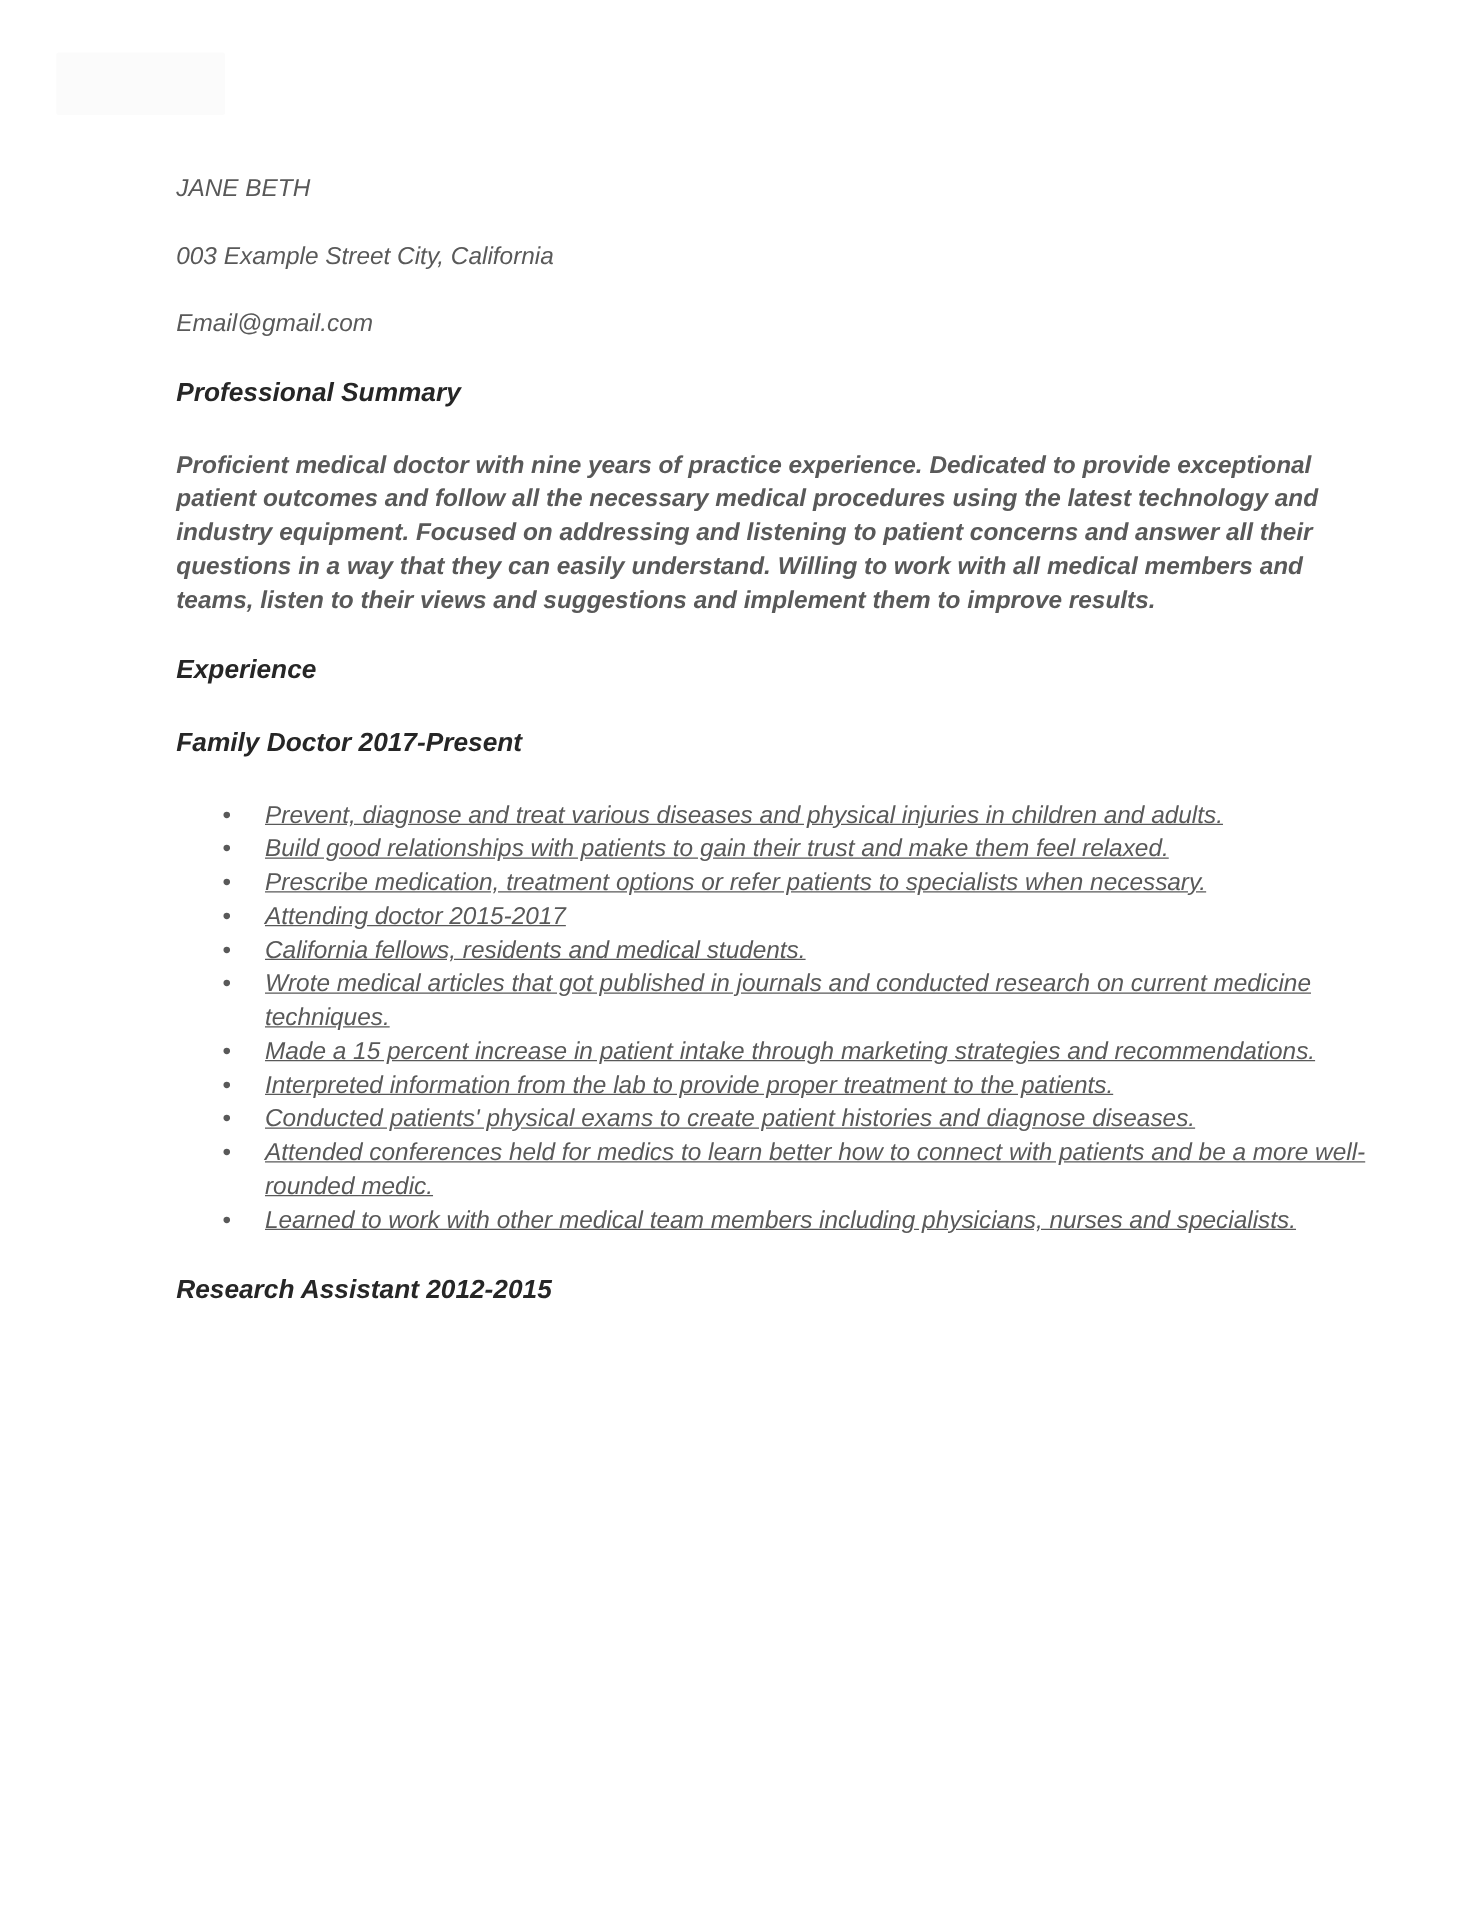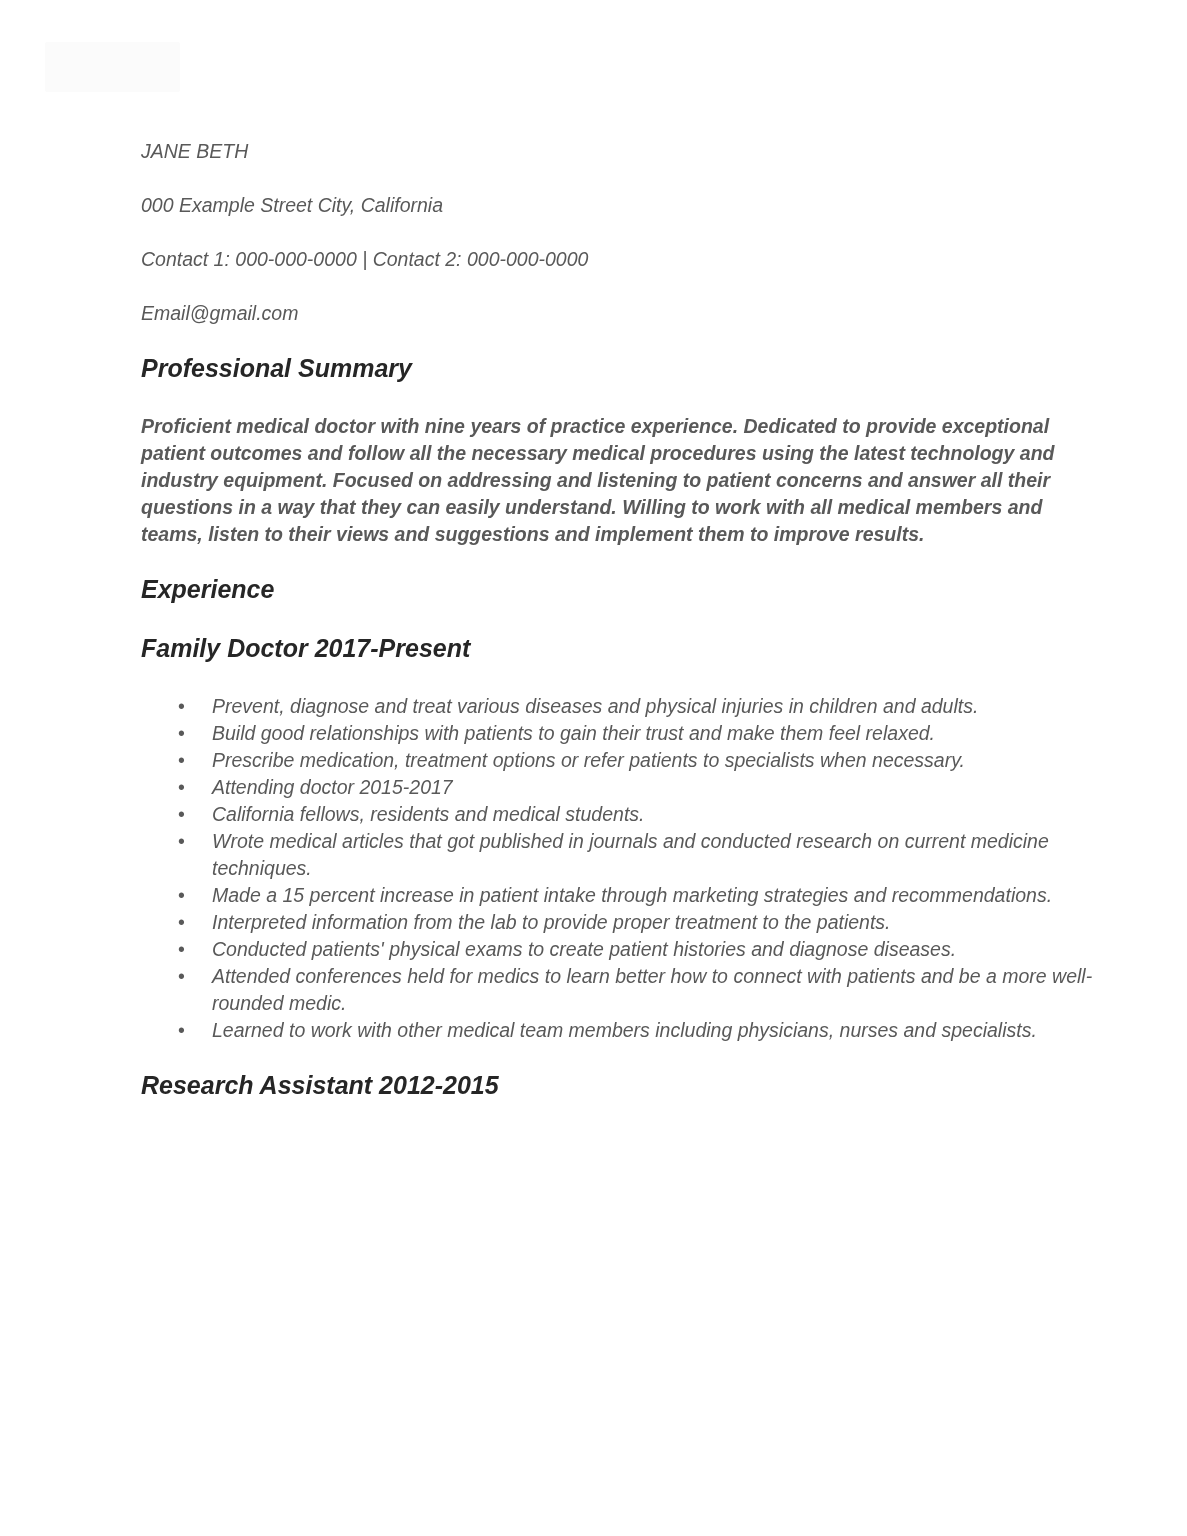--- a/index.html
+++ b/index.html
@@ -34,21 +34,21 @@
     border-radius: 2px;
     pointer-events: none;
   }
   p.head-line {
     font-size: 19.5px;
     line-height: 27px;
     margin: 0 0 27px 0;
     color: #595959;
   }
   h2.section-heading {
-    font-size: 25px;
+    font-size: 21px;
     line-height: 29px;
     font-weight: bold;
     color: #262626;
     margin: 26px 0 30px 0;
   }
   p.para {
     font-size: 19.5px;
     line-height: 27px;
     margin: 0 0 27px 0;
     color: #595959;
@@ -57,40 +57,40 @@
   ul.bullet-list {
     margin: 0 0 27px 0;
     padding: 0 0 0 71px;
     list-style: none;
   }
   ul.bullet-list li {
     font-size: 19.5px;
     line-height: 27px;
     color: #595959;
     position: relative;
+    text-decoration: underline;
   }
   ul.bullet-list li::before {
     content: "\2022";
     position: absolute;
     left: -34px;
     top: 0;
     font-size: 19.5px;
     color: #595959;
     font-style: normal;
   }
 </style>
 </head>
 <body>
 
 <div class="page">
   <div class="watermark"></div>
 
   <p class="head-line">JANE BETH</p>
-  <p class="head-line">000 Example Street City, California</p>
-  <p class="head-line">Contact 1: 000-000-0000 | Contact 2: 000-000-0000</p>
+  <p class="head-line">003 Example Street City, California</p>
   <p class="head-line">Email@gmail.com</p>
 
   <h2 class="section-heading">Professional Summary</h2>
   <p class="para">Proficient medical doctor with nine years of practice experience. Dedicated to provide exceptional patient outcomes and follow all the necessary medical procedures using the latest technology and industry equipment. Focused on addressing and listening to patient concerns and answer all their questions in a way that they can easily understand. Willing to work with all medical members and teams, listen to their views and suggestions and implement them to improve results.</p>
 
   <h2 class="section-heading">Experience</h2>
 
   <h2 class="section-heading">Family Doctor 2017-Present</h2>
   <ul class="bullet-list">
     <li>Prevent, diagnose and treat various diseases and physical injuries in children and adults.</li>

